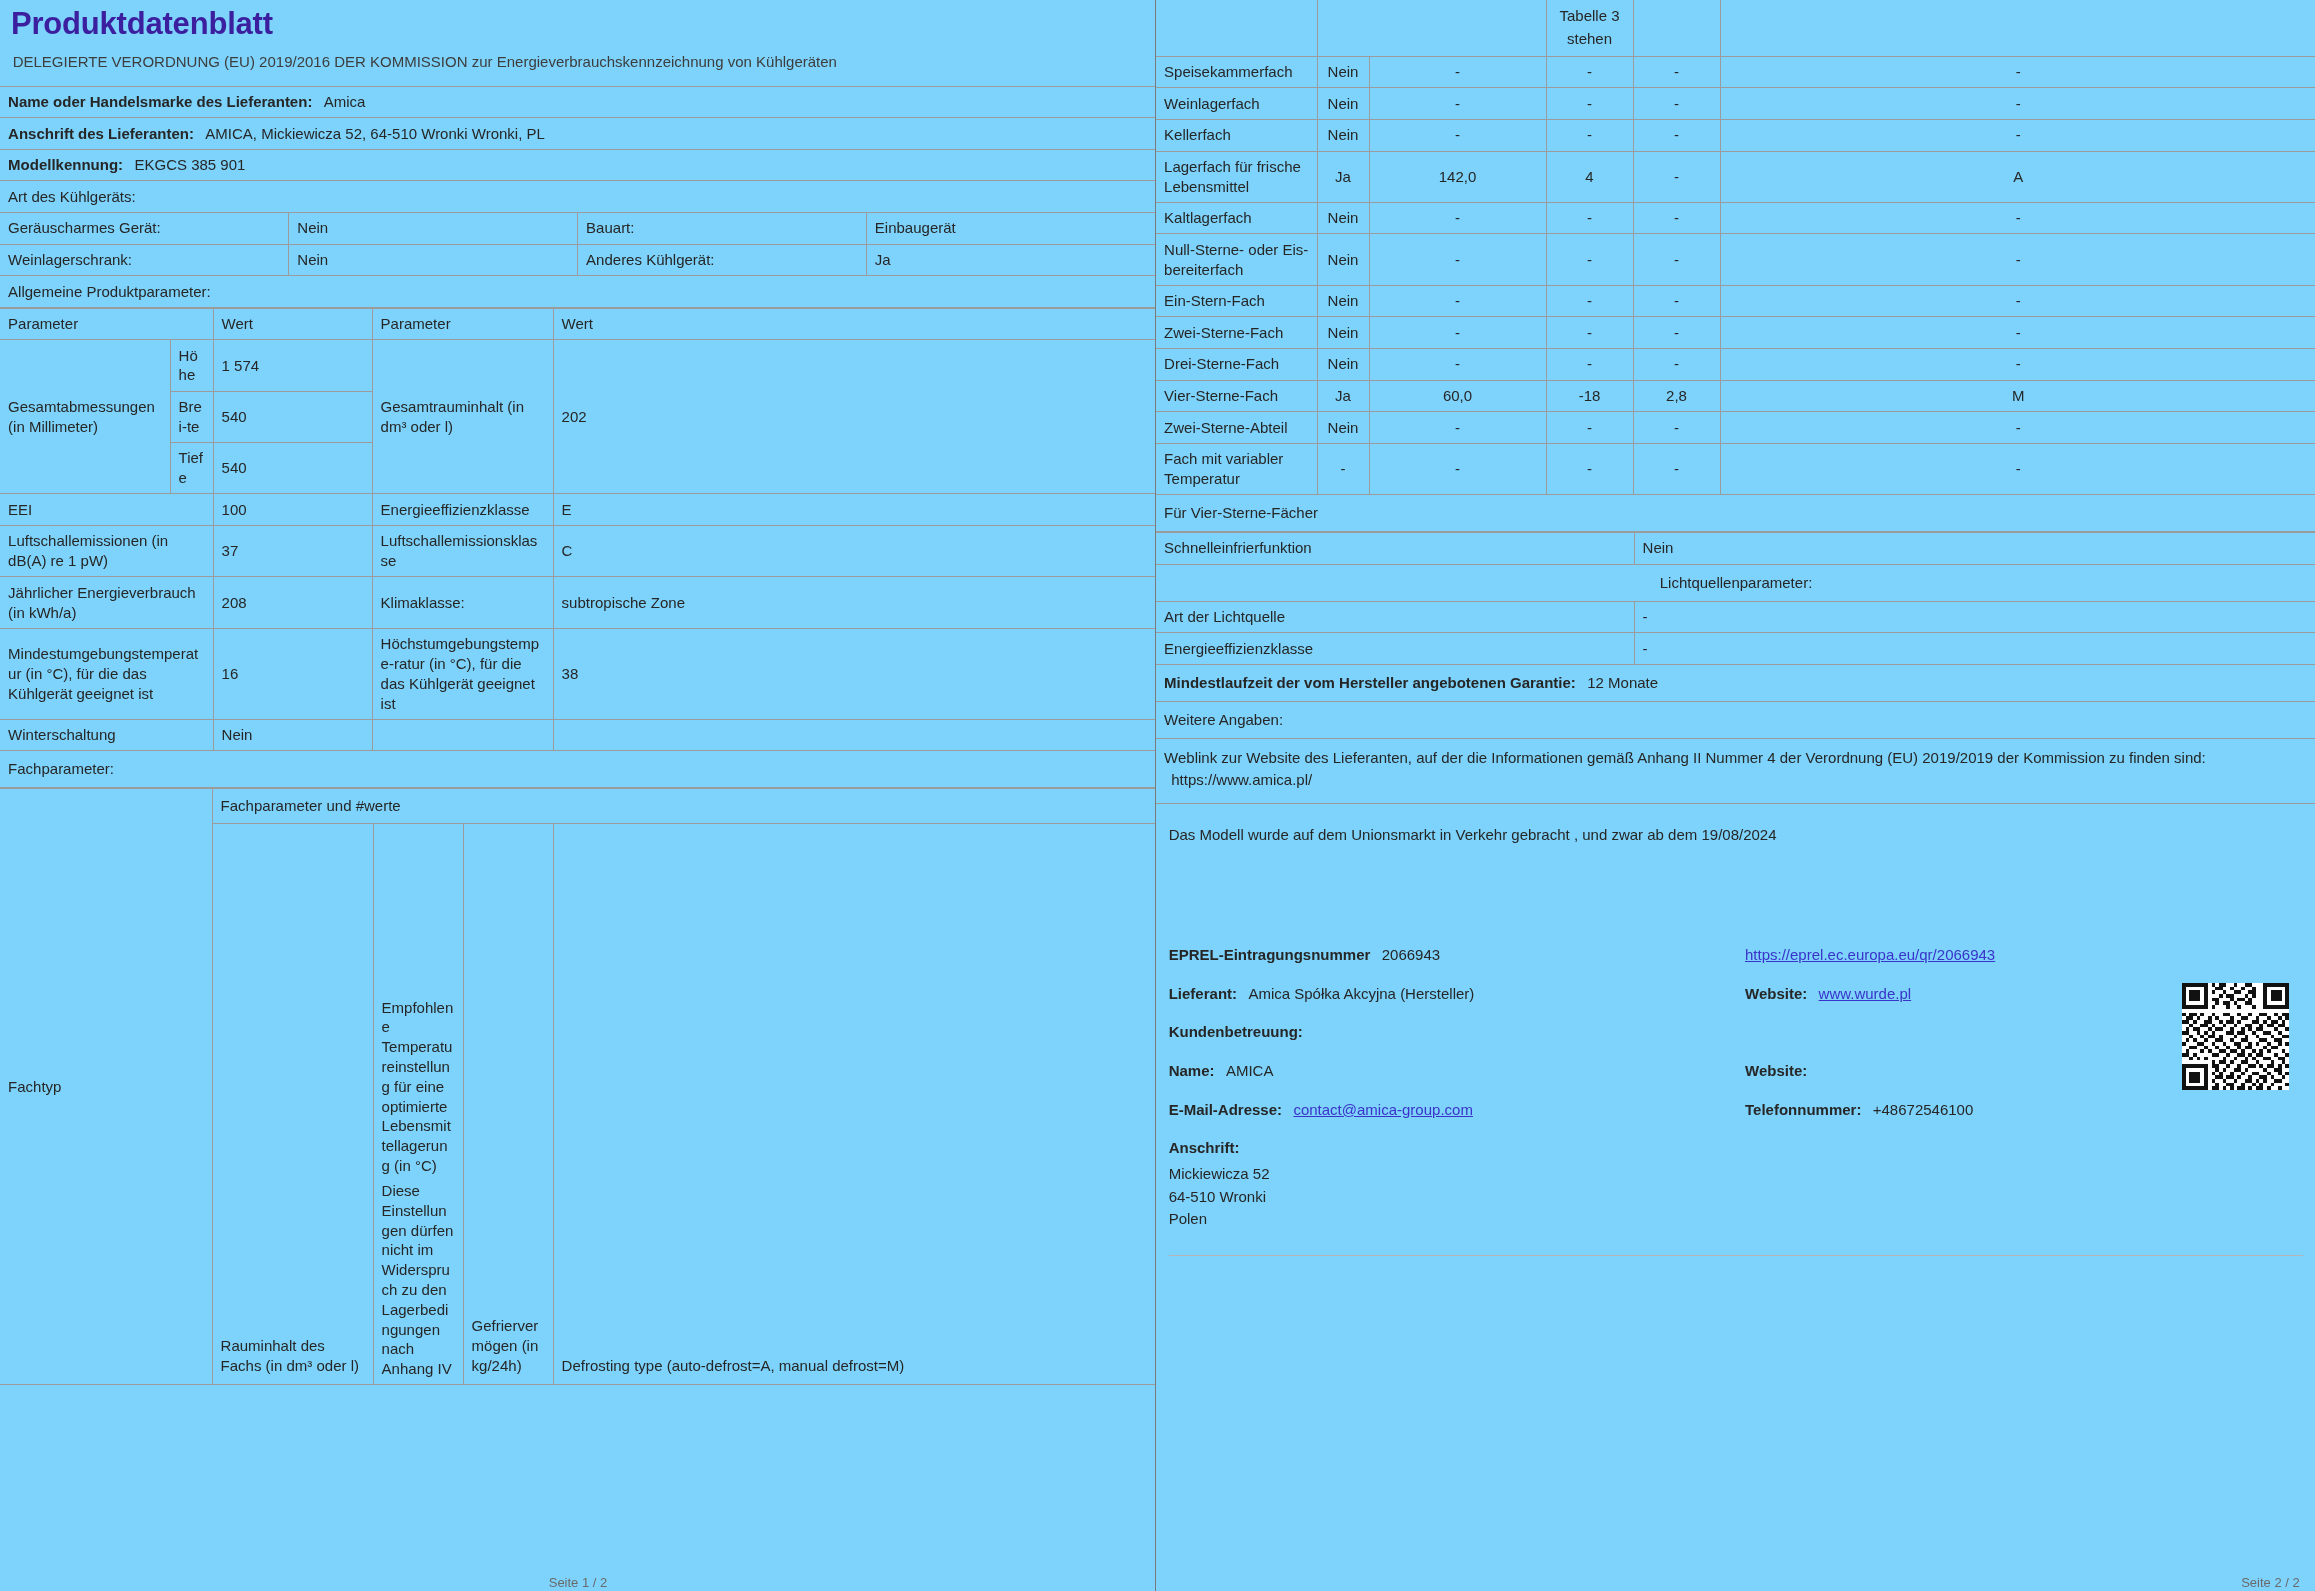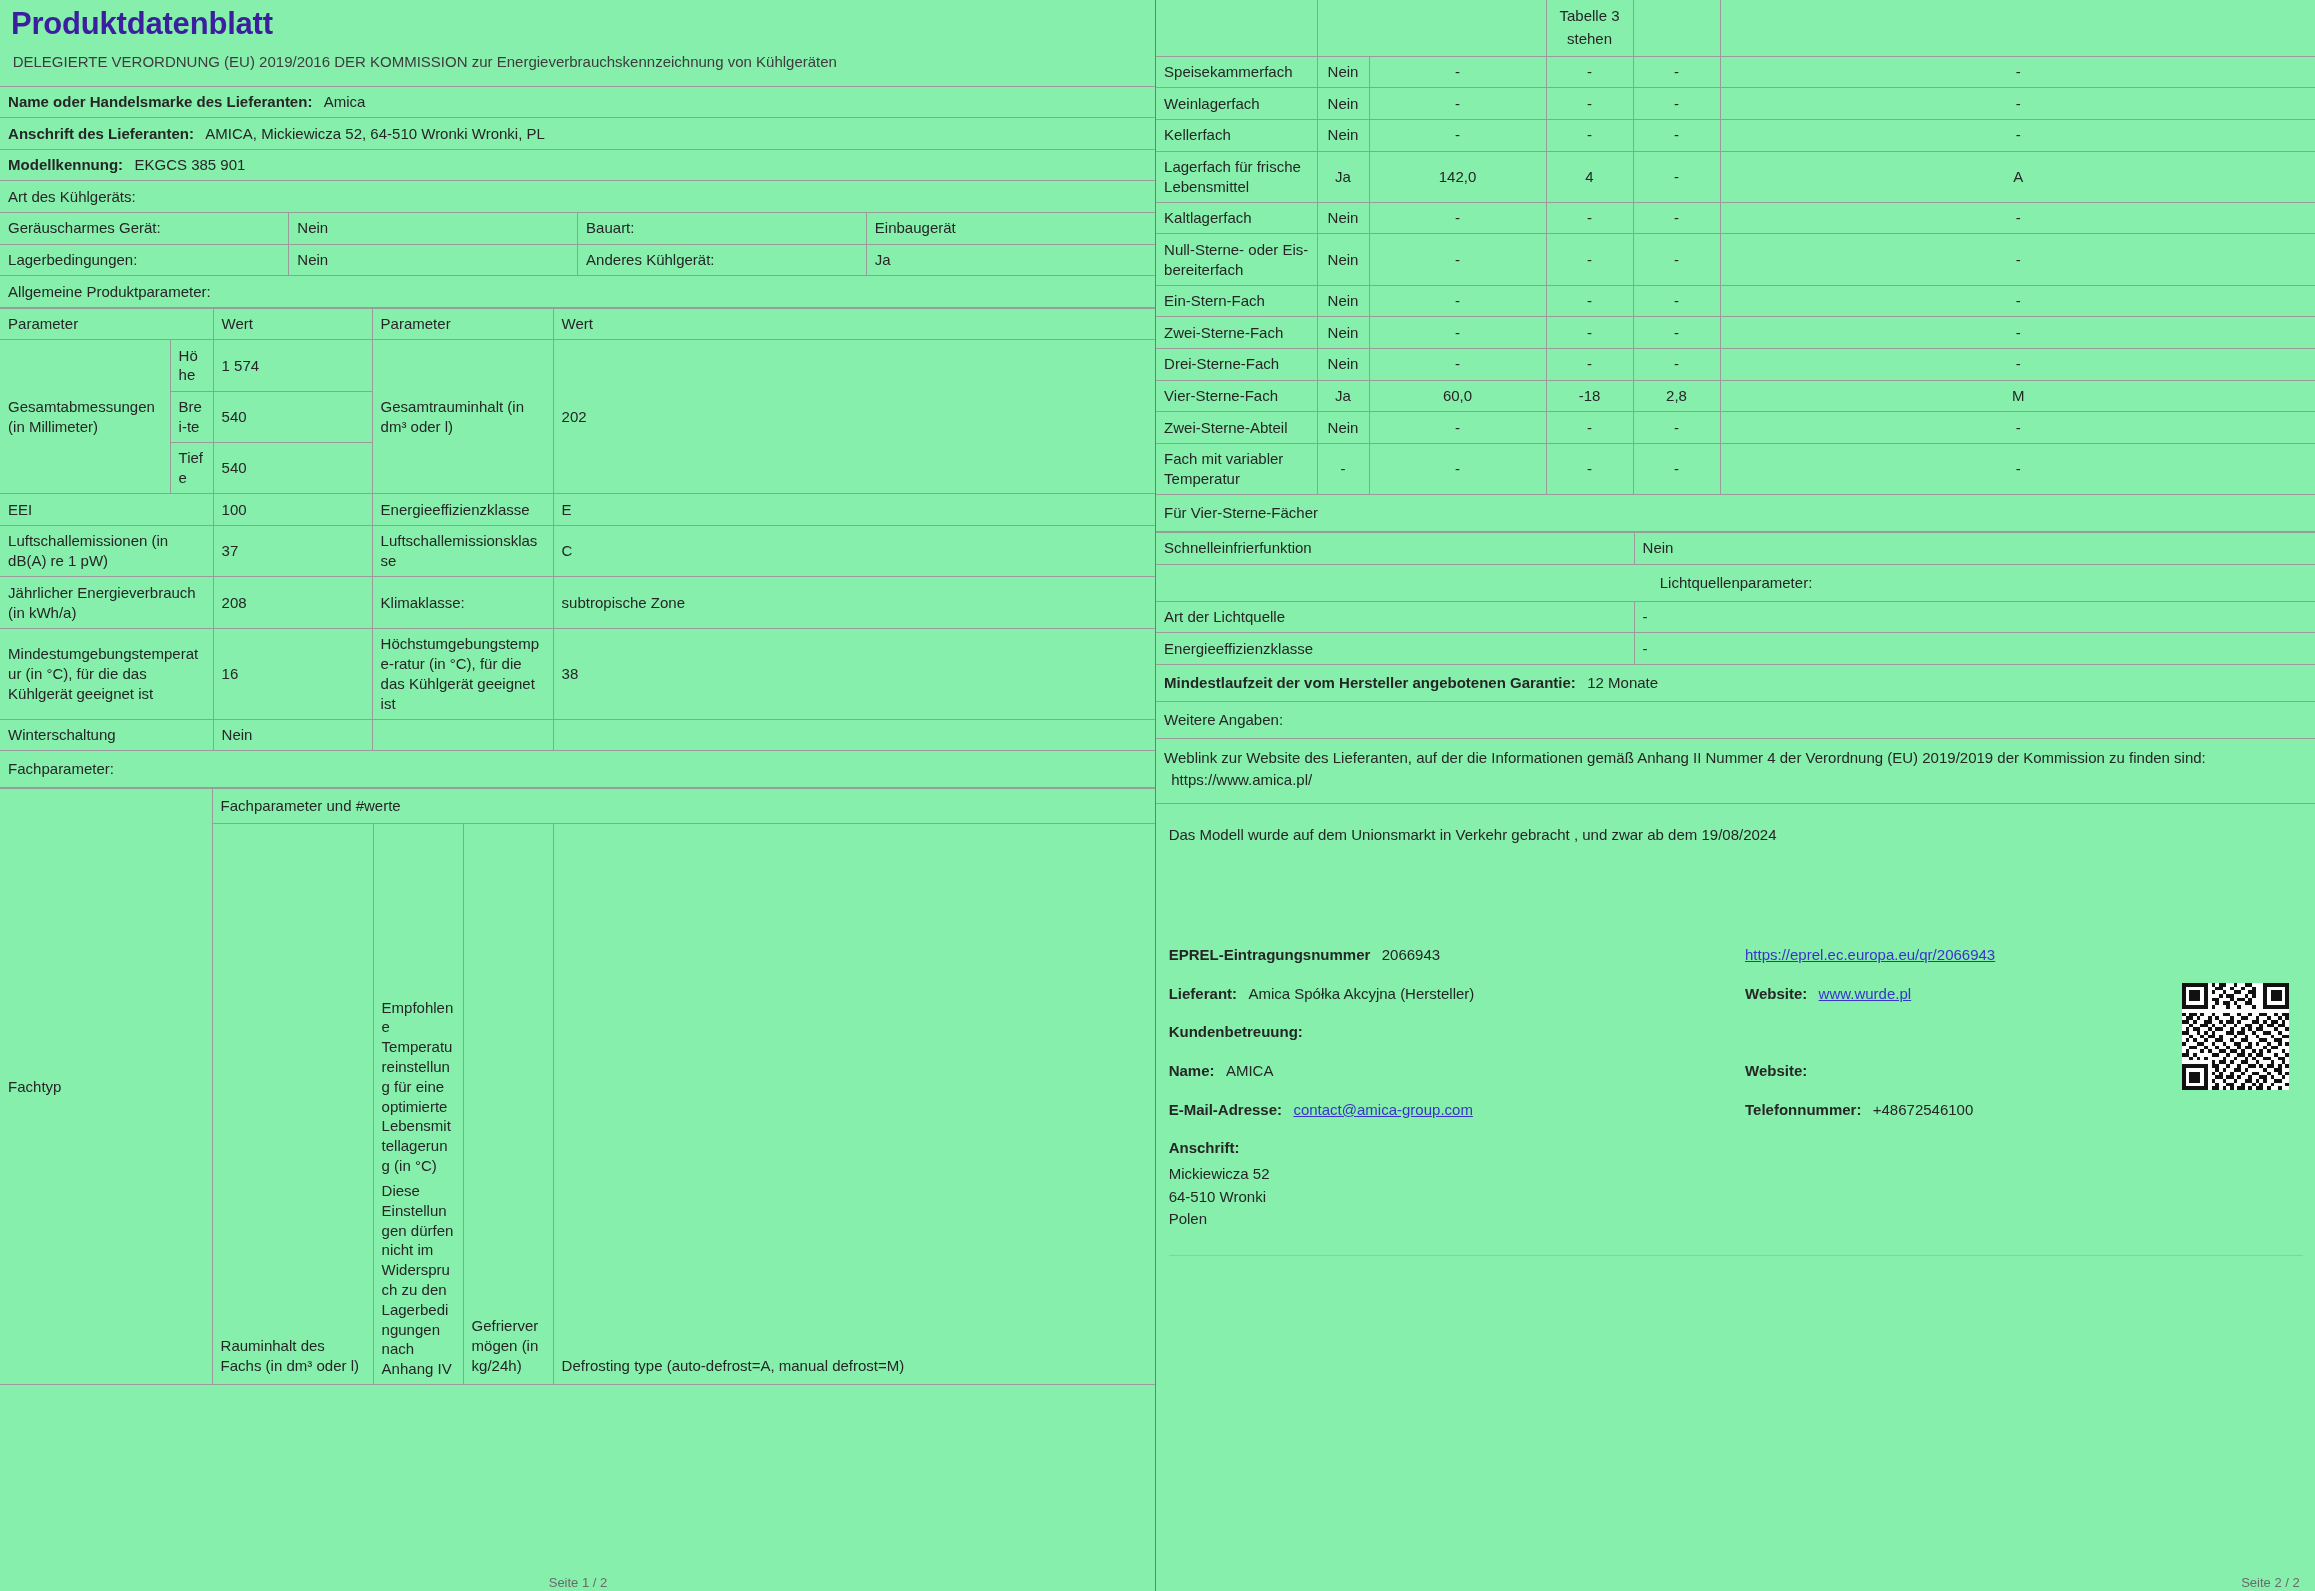--- a/index.html
+++ b/index.html
@@ -15,21 +15,21 @@
   }
   .spread {
     display: flex;
     width: 2316px;
     height: 1591px;
     align-items: flex-start;
   }
   .page {
     position: relative;
     height: 1591px;
-    background: #86efac;
+    background: #7dd3fc;
     overflow: hidden;
   }
   .page-left  { width: 1156px; border-right: 1.8px solid #7a7a7a; }
   .page-right { width: 1160px; }
 
   
   .doc-title {
     font-size: 31px;
     font-weight: bold;
     color: #3b1f9e;
@@ -188,21 +188,21 @@
           <td colspan="4" class="nb-l nb-r lbl">Art des Kühlgeräts:</td>
         </tr>
 
         <tr>
           <td class="nb-l" style="width:213px;">Geräuscharmes Gerät:</td>
           <td style="width:159px;">Nein</td>
           <td style="width:181px;">Bauart:</td>
           <td class="nb-r">Einbaugerät</td>
         </tr>
         <tr>
-          <td class="nb-l">Lagerbedingungen:</td>
+          <td class="nb-l">Weinlagerschrank:</td>
           <td>Nein</td>
           <td>Anderes Kühlgerät:</td>
           <td class="nb-r">Ja</td>
         </tr>
 
         <tr class="hdr-rows">
           <td colspan="4" class="nb-l nb-r lbl">Allgemeine Produktparameter:</td>
         </tr>
       </tbody>
         </table>

